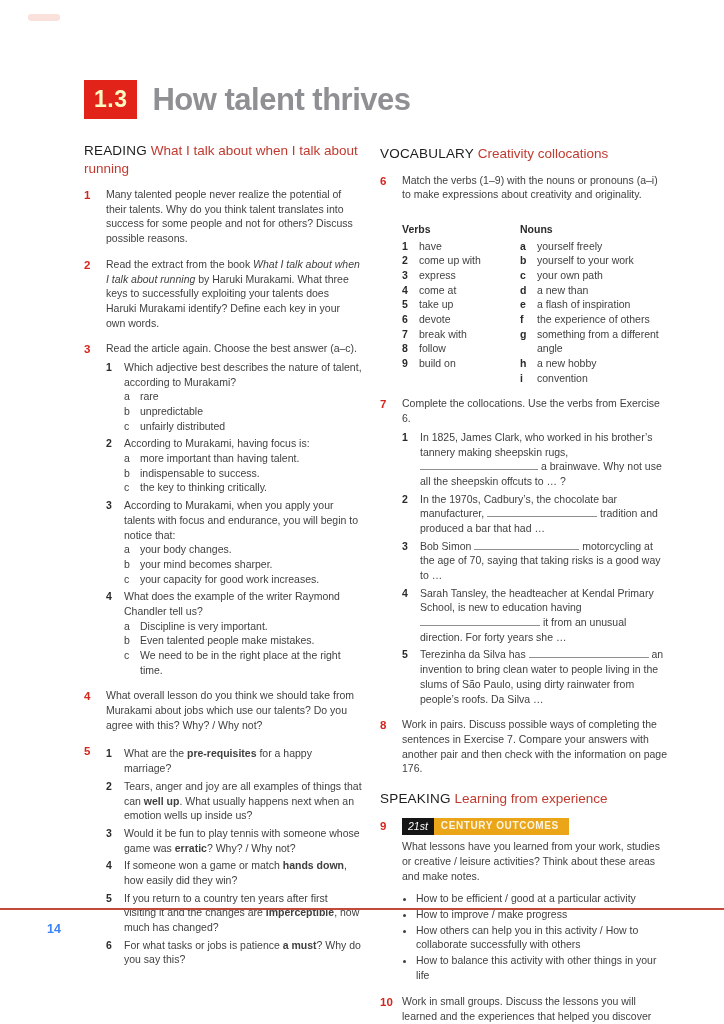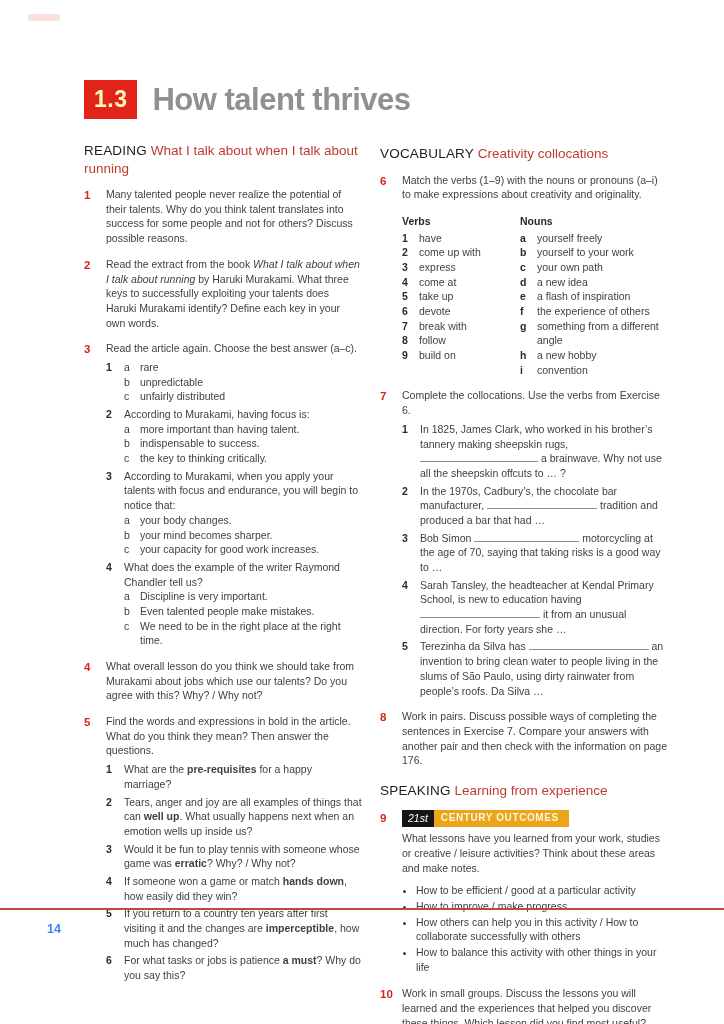--- a/index.html
+++ b/index.html
@@ -23,21 +23,21 @@
   .sec-red{color:#c03a30;}
   .ex{display:flex;gap:8px;margin-bottom:11px;}
   .ex-num{color:#d6251d;font-weight:bold;flex:0 0 14px;font-size:11.5px;}
   .ex-body{flex:1;}
   .subq{display:flex;gap:6px;margin-top:3px;}
   .subq-num{font-weight:bold;color:#2b2b2b;flex:0 0 12px;}
   .subq-body{flex:1;}
   .opt{display:flex;gap:6px;}
   .opt-letter{flex:0 0 10px;color:#3f3f3f;}
   .intro{margin-bottom:4px;}
-  .match-table{display:flex;margin-top:12px;}
+  .match-table{display:flex;margin-top:20px;}
   .match-col-verbs{width:118px;flex:0 0 118px;}
   .match-col-nouns{flex:1;}
   .match-label{font-weight:bold;color:#2b2b2b;margin-bottom:2px;}
   .match-row{display:flex;gap:6px;}
   .match-key{font-weight:bold;color:#2b2b2b;flex:0 0 11px;}
   .blank{display:inline-block;border-bottom:1px solid #8f8f8f;height:9px;vertical-align:baseline;}
   .badge21{display:inline-flex;align-items:stretch;margin-bottom:4px;}
   .badge21-left{background:#151515;color:#ffffff;font-weight:normal;font-style:italic;
     font-size:10.5px;padding:1px 6px 2px;}
   .badge21-right{background:#eba518;color:rgba(255,255,255,0.88);font-weight:bold;
@@ -77,20 +77,21 @@
     </div>
 
     <div class="ex">
       <span class="ex-num">3</span>
       <div class="ex-body">
         <div class="intro">Read the article again. Choose the best answer (a–c).</div>
 
         <div class="subq">
           <span class="subq-num">1</span>
           <div class="subq-body">
+            <div>Which adjective best describes the nature of talent, according to Murakami?</div>
             <div class="opt">
                 <span class="opt-letter">a</span>
                 <div>rare</div>
               </div>
             <div class="opt">
                 <span class="opt-letter">b</span>
                 <div>unpredictable</div>
               </div>
             <div class="opt">
                 <span class="opt-letter">c</span>
@@ -159,21 +160,20 @@
     </div>
 
     <div class="ex">
       <span class="ex-num">4</span>
       <div class="ex-body">What overall lesson do you think we should take from Murakami about jobs which use our talents? Do you agree with this? Why? / Why not?</div>
     </div>
 
     <div class="ex">
       <span class="ex-num">5</span>
       <div class="ex-body">
-        <div class="intro">Find the words and expressions in bold in the article. What do you think they mean? Then answer the questions.</div>
         <div class="subq">
             <span class="subq-num">1</span>
             <div class="subq-body"><span>What are the </span><span style="font-weight: bold;">pre-requisites</span><span> for a happy marriage?</span></div>
           </div>
         <div class="subq">
             <span class="subq-num">2</span>
             <div class="subq-body"><span>Tears, anger and joy are all examples of things that can </span><span style="font-weight: bold;">well up</span><span>. What usually happens next when an emotion wells up inside us?</span></div>
           </div>
         <div class="subq">
             <span class="subq-num">3</span>
@@ -255,21 +255,21 @@
             <div class="match-row">
                 <span class="match-key">b</span>
                 <div>yourself to your work</div>
               </div>
             <div class="match-row">
                 <span class="match-key">c</span>
                 <div>your own path</div>
               </div>
             <div class="match-row">
                 <span class="match-key">d</span>
-                <div>a new idea</div>
+                <div>a new than</div>
               </div>
             <div class="match-row">
                 <span class="match-key">e</span>
                 <div>a flash of inspiration</div>
               </div>
             <div class="match-row">
                 <span class="match-key">f</span>
                 <div>the experience of others</div>
               </div>
             <div class="match-row">

